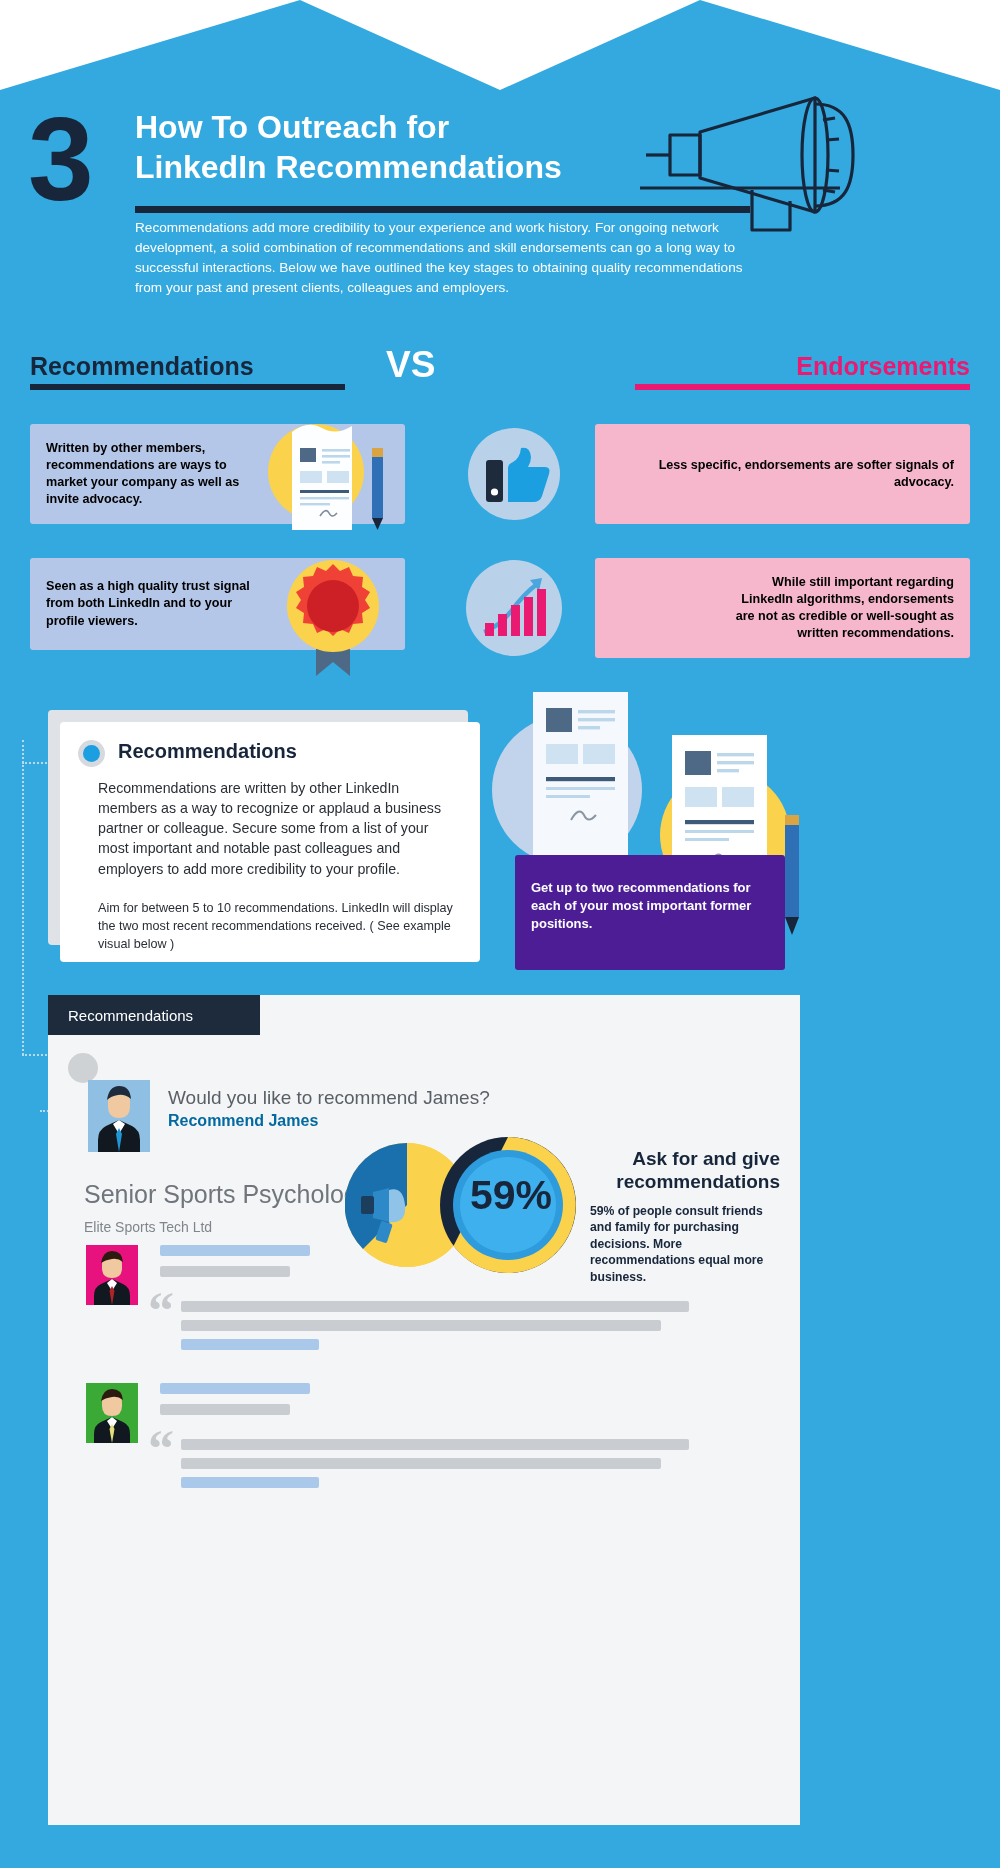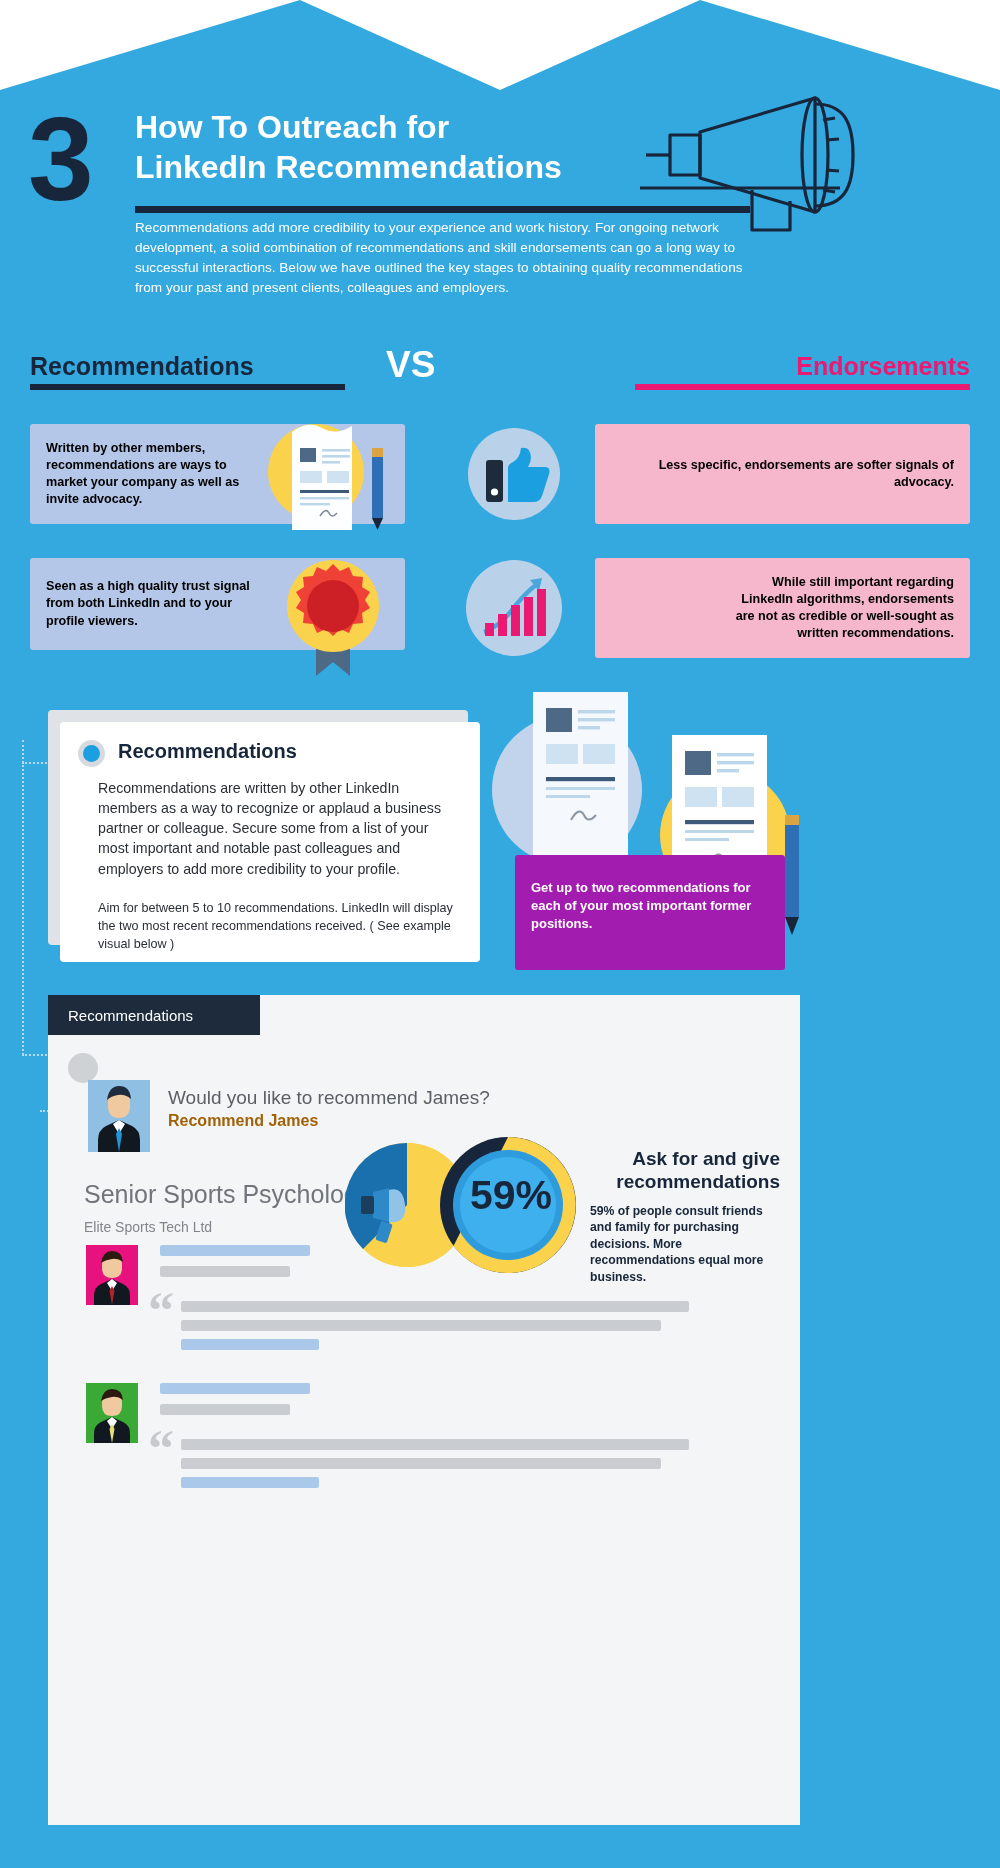--- a/index.html
+++ b/index.html
@@ -119,21 +119,21 @@
     font-size: 14.2px; line-height: 1.42; color: #2a2f36;
   }
   .card p.note {
     position: absolute; left: 38px; top: 178px; width: 370px;
     font-size: 12.6px; line-height: 1.42; color: #2a2f36;
   }
 
   
   .blue-box {
     position: absolute; left: 515px; top: 855px; width: 270px; height: 115px;
-    background: #a21caf; border-radius: 3px;
+    background: #4c1d95; border-radius: 3px;
   }
   .blue-box p {
     position: absolute; left: 16px; top: 24px; width: 235px;
     font-size: 13px; line-height: 1.38; font-weight: 700; color: #ffffff;
   }
 
   
   .dots-v {
     position: absolute; left: 22px; top: 740px; width: 1px; height: 315px;
     border-left: 2px dotted #b8d9f0;
@@ -168,21 +168,21 @@
   .avatar-james {
     position: absolute; left: 40px; top: 85px; width: 62px; height: 72px;
     background: #8fbfe3; overflow: hidden;
   }
   .mock-q {
     position: absolute; left: 120px; top: 92px;
     font-size: 19px; color: #5a5f66;
   }
   .mock-link {
     position: absolute; left: 120px; top: 117px;
-    font-size: 16px; font-weight: 700; color: #a16207;
+    font-size: 16px; font-weight: 700; color: #0369a1;
   }
   .mock-role {
     position: absolute; left: 36px; top: 185px;
     font-size: 25px; color: #70757c;
   }
   .mock-company {
     position: absolute; left: 36px; top: 212px;
     font-size: 14px; color: #80858c; margin-top: 12px;
   }
 

